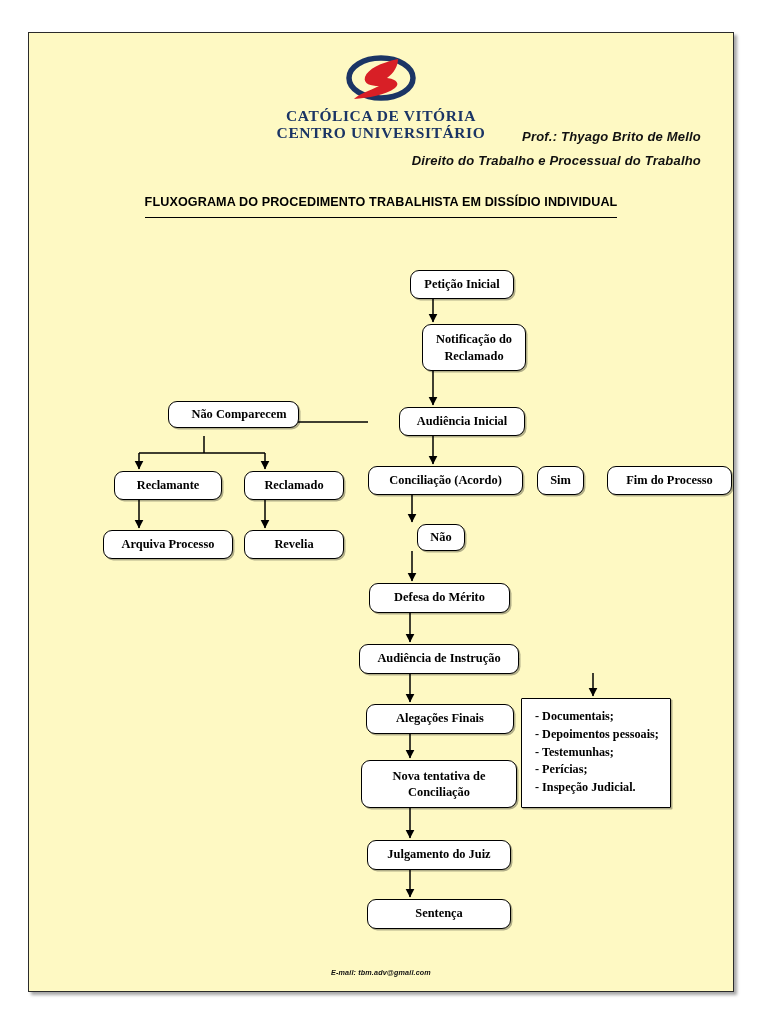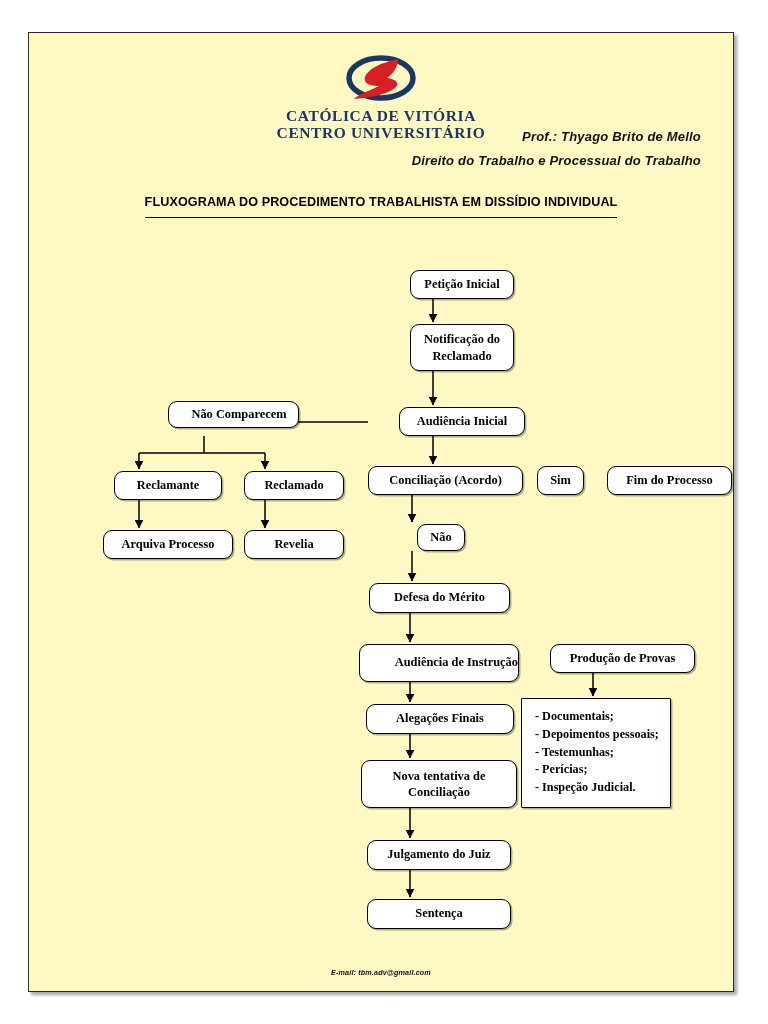--- a/index.html
+++ b/index.html
@@ -114,21 +114,21 @@
         <line x1="236" y1="467" x2="236" y2="495"></line>
       </g>
       <g stroke="#000" stroke-width="1.5" fill="none">
         <line x1="175" y1="403" x2="175" y2="420"></line>
         <line x1="110" y1="420" x2="236" y2="420"></line>
       </g>
     </svg>
   <div class="node" style="left: 352px; top: 237px; width: 104px; height: 29px;">
         <span>Petição Inicial</span>
       </div>
-      <div class="node two-line" style="left: 352px; top: 291px; width: 104px; height: 47px;">
+      <div class="node two-line" style="left: 364px; top: 291px; width: 104px; height: 47px;">
         <span>Notificação do<br>Reclamado</span>
       </div>
       <div class="node" style="left: 341px; top: 374px; width: 126px; height: 29px;">
         <span>Audiência Inicial</span>
       </div>
       <div class="node" style="left: 110px; top: 368px; width: 131px; height: 27px; padding-left: 11px;">
         <span>Não Comparecem</span>
       </div>
       <div class="node" style="left: 56px; top: 438px; width: 108px; height: 29px;">
         <span>Reclamante</span>
@@ -150,25 +150,22 @@
       </div>
       <div class="node" style="left: 549px; top: 433px; width: 125px; height: 29px;">
         <span>Fim do Processo</span>
       </div>
       <div class="node" style="left: 359px; top: 491px; width: 48px; height: 27px;">
         <span>Não</span>
       </div>
       <div class="node" style="left: 311px; top: 550px; width: 141px; height: 30px;">
         <span>Defesa do Mérito</span>
       </div>
-      <div class="node" style="left: 301px; top: 611px; width: 160px; height: 38px; justify-content: flex-end;">
+      <div class="node" style="left: 301px; top: 611px; width: 160px; height: 30px;">
         <span>Audiência de Instrução</span>
-      </div>
-      <div class="node" style="left: 492px; top: 611px; width: 145px; height: 29px;">
-        <span>Produção de Provas</span>
       </div>
       <div class="node" style="left: 308px; top: 671px; width: 148px; height: 30px;">
         <span>Alegações Finais</span>
       </div>
       <div class="node two-line" style="left: 303px; top: 727px; width: 156px; height: 48px;">
         <span>Nova tentativa de<br>Conciliação</span>
       </div>
       <div class="node" style="left: 309px; top: 807px; width: 144px; height: 30px;">
         <span>Julgamento do Juiz</span>
       </div>

